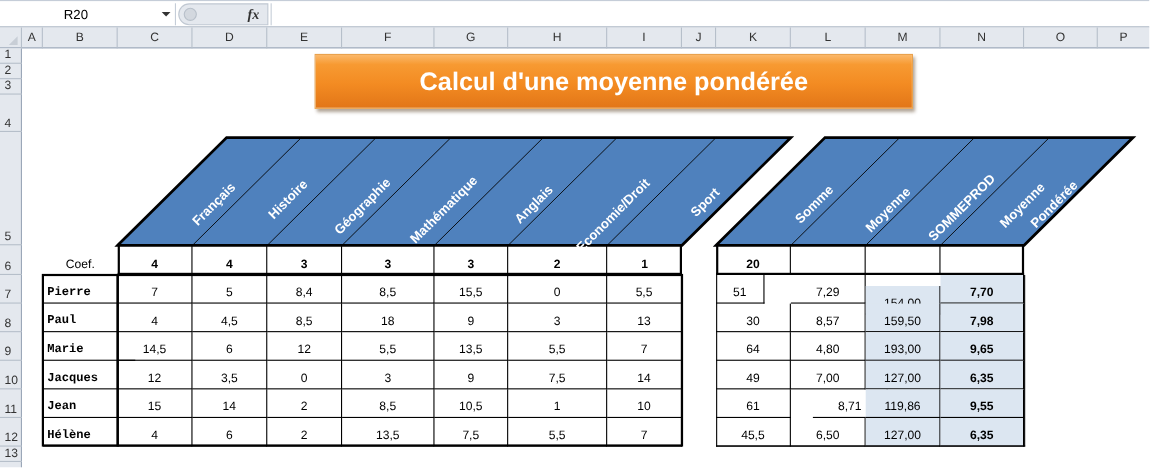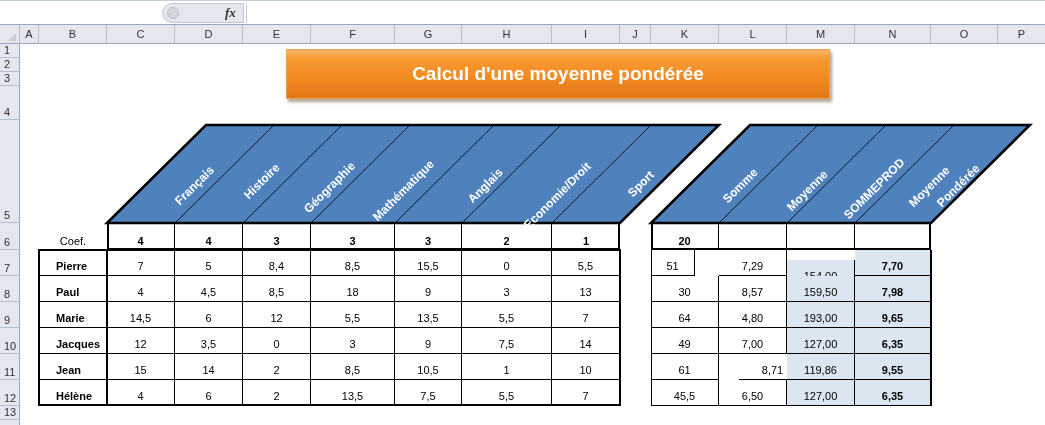--- a/index.html
+++ b/index.html
@@ -23,36 +23,40 @@
   #corner-tri { position: absolute; right: 3px; bottom: 3px; width: 0; height: 0; border-left: 8px solid transparent; border-bottom: 8px solid #c8ced6; }
 
   
   #row-header { position: absolute; left: 0; top: 44px; width: 20px; height: 381px; background: #e4e8ee; border-right: 1px solid #9ba7b8; }
   .row-h { position: absolute; left: 0; width: 20px; border-bottom: 1px solid #b6bfca; font-size: 11px; color: #333; padding-left: 4px; display: flex; align-items: flex-end; padding-bottom: 1px; }
 
   
   #title-banner { position: absolute; left: 286px; top: 49px; width: 544px; height: 50px;
     background: linear-gradient(to bottom, #fbb86a 0%, #f79a32 18%, #f38b22 55%, #e27618 100%);
     border: 1px solid #e9a24e; box-shadow: 2px 3px 3px rgba(80,50,20,0.45);
-    color: #fff; font-weight: bold; font-size: 19px; text-align: center; line-height: 48px; }
+    color: #fff; font-weight: bold; font-size: 23px; text-align: center; line-height: 48px; }
 
   
   #header-svg { position: absolute; left: 0; top: 0; width: 1045px; height: 425px; pointer-events: none; }
   .hdr-label { position: absolute; color: #fff; font-weight: bold; font-size: 12px; white-space: nowrap; transform-origin: 0 0; line-height: 14px; }
 
   
   .cell { position: absolute; text-align: center; font-size: 11px; display: flex; align-items: flex-end; justify-content: center; padding-bottom: 3px; }
   .cell.bold { font-weight: bold; }
-  .cell.name { justify-content: flex-start; padding-left: 17px; font-weight: bold; }
+  .cell.name { justify-content: flex-start; padding-left: 4px; font-weight: bold; font-family: Liberation Mono, monospace; }
   .cell.shade { background: #dce6f1; }
 </style>
 </head>
 <body>
 
 <div id="formula-bar">
+  <div id="name-box">
+    <span id="name-box-value">R20</span>
+    <span id="name-box-arrow"></span>
+  </div>
   <div id="fx-area">
     <span id="fx-circle"></span>
     <span id="fx-label">fx</span>
   </div>
   <div id="formula-input"></div>
 </div>
 
 <div id="col-header">
   <div id="corner">
       <span id="corner-tri"></span>

